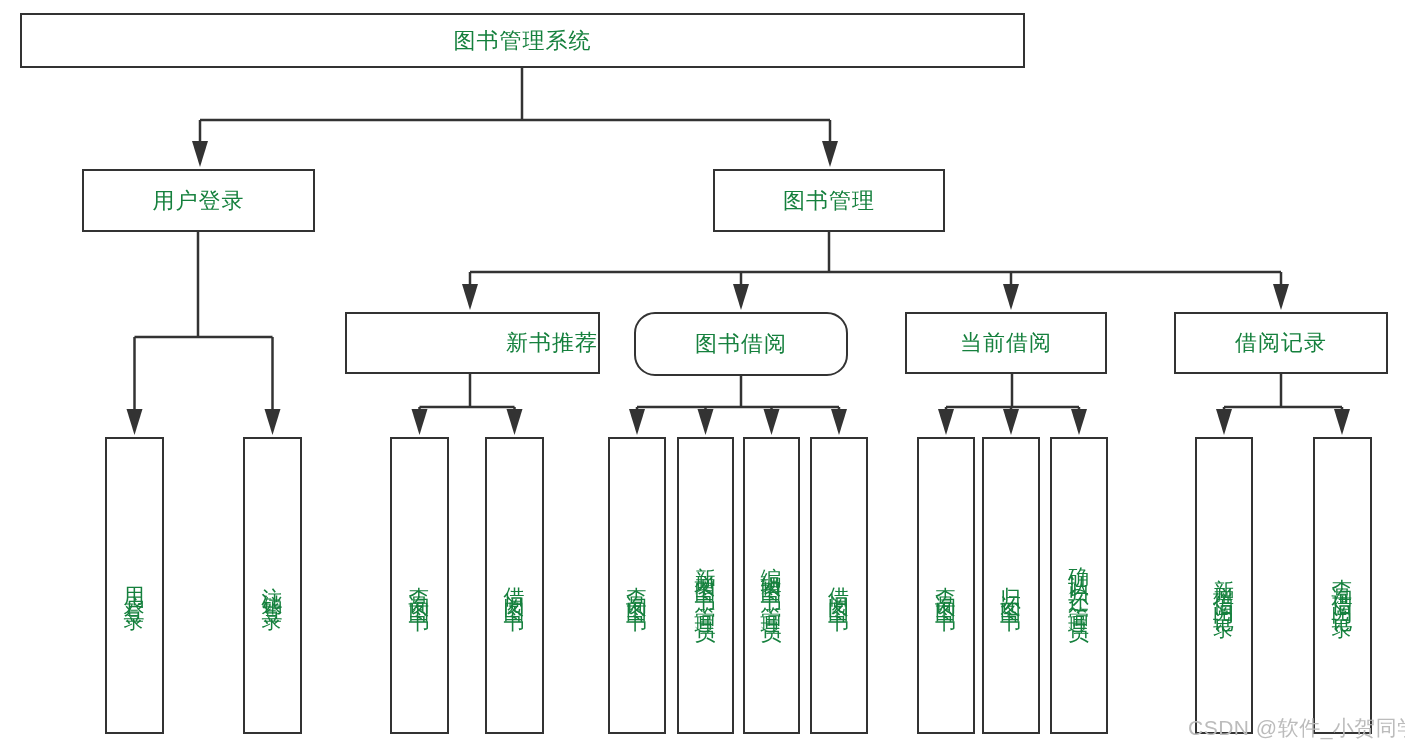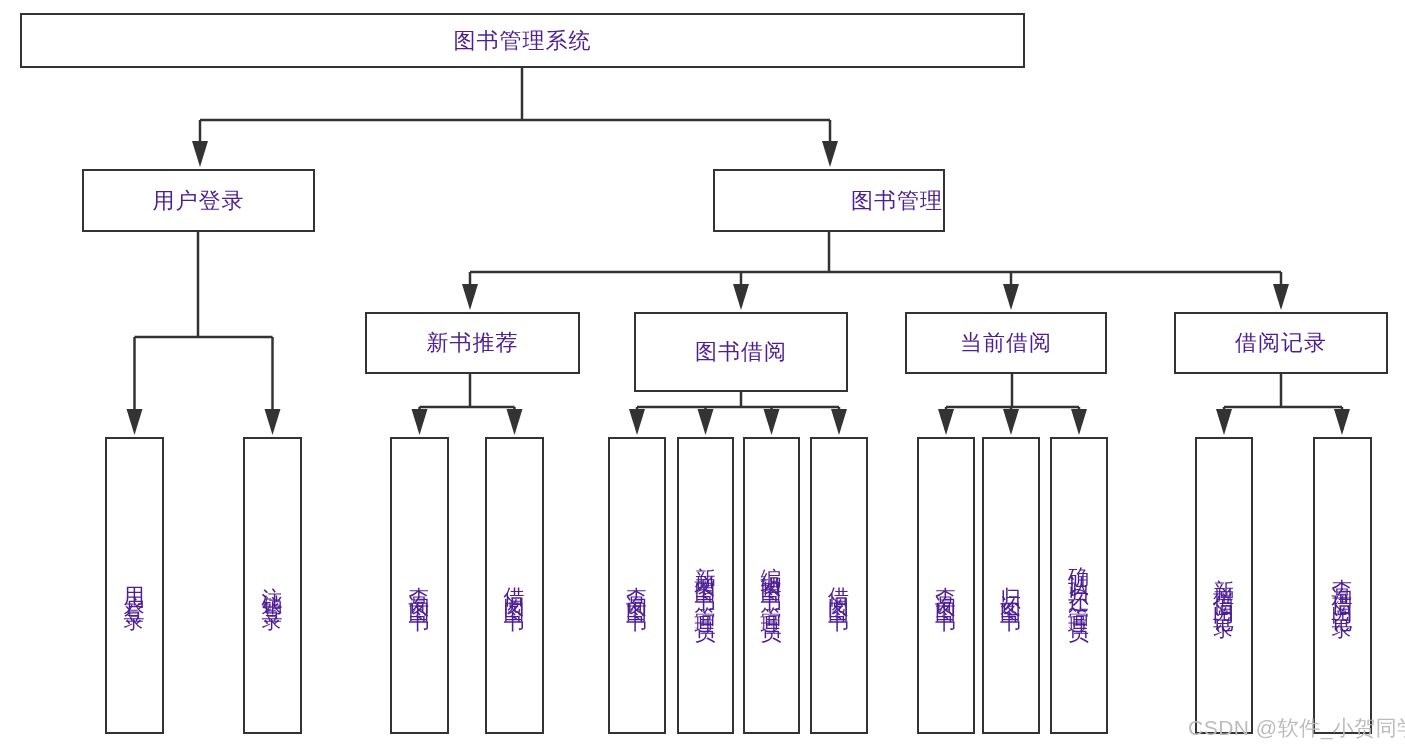--- a/index.html
+++ b/index.html
@@ -21,21 +21,21 @@
     top: 0;
     width: 1405px;
     height: 747px;
     pointer-events: none;
   }
   .node {
     position: absolute;
     box-sizing: border-box;
     border: 2px solid #333333;
     background: #ffffff;
-    color: #4c1d95;
+    color: #15803d;
     display: flex;
     align-items: center;
     justify-content: center;
     text-align: center;
   }
   .hlabel {
     font-size: 22px;
     letter-spacing: 1px;
     white-space: nowrap;
   }
@@ -137,28 +137,28 @@
     </g>
   </svg>
 
   <div class="node" style="left:20px; top:13px; width:1005px; height:55px;">
     <span class="hlabel">图书管理系统</span>
   </div>
 
   <div class="node" style="left:82px; top:169px; width:233px; height:63px;">
     <span class="hlabel">用户登录</span>
   </div>
-  <div class="node" style="left:713px; top:169px; width:232px; height:63px;justify-content:flex-end;">
+  <div class="node" style="left:713px; top:169px; width:232px; height:63px;">
     <span class="hlabel">图书管理</span>
   </div>
 
-  <div class="node" style="left:365px; top:312px; width:215px; height:62px;">
+  <div class="node" style="left:345px; top:312px; width:255px; height:62px;justify-content:flex-end;">
     <span class="hlabel">新书推荐</span>
   </div>
-  <div class="node" style="left:634px; top:312px; width:214px; height:80px;">
+  <div class="node" style="left:634px; top:312px; width:214px; height:64px;border-radius:21px;">
     <span class="hlabel">图书借阅</span>
   </div>
   <div class="node" style="left:905px; top:312px; width:202px; height:62px;">
     <span class="hlabel">当前借阅</span>
   </div>
   <div class="node" style="left:1174px; top:312px; width:214px; height:62px;">
     <span class="hlabel">借阅记录</span>
   </div>
 
   <div class="node leaf" style="left:105px; top:437px; width:59px; height:297px;">

